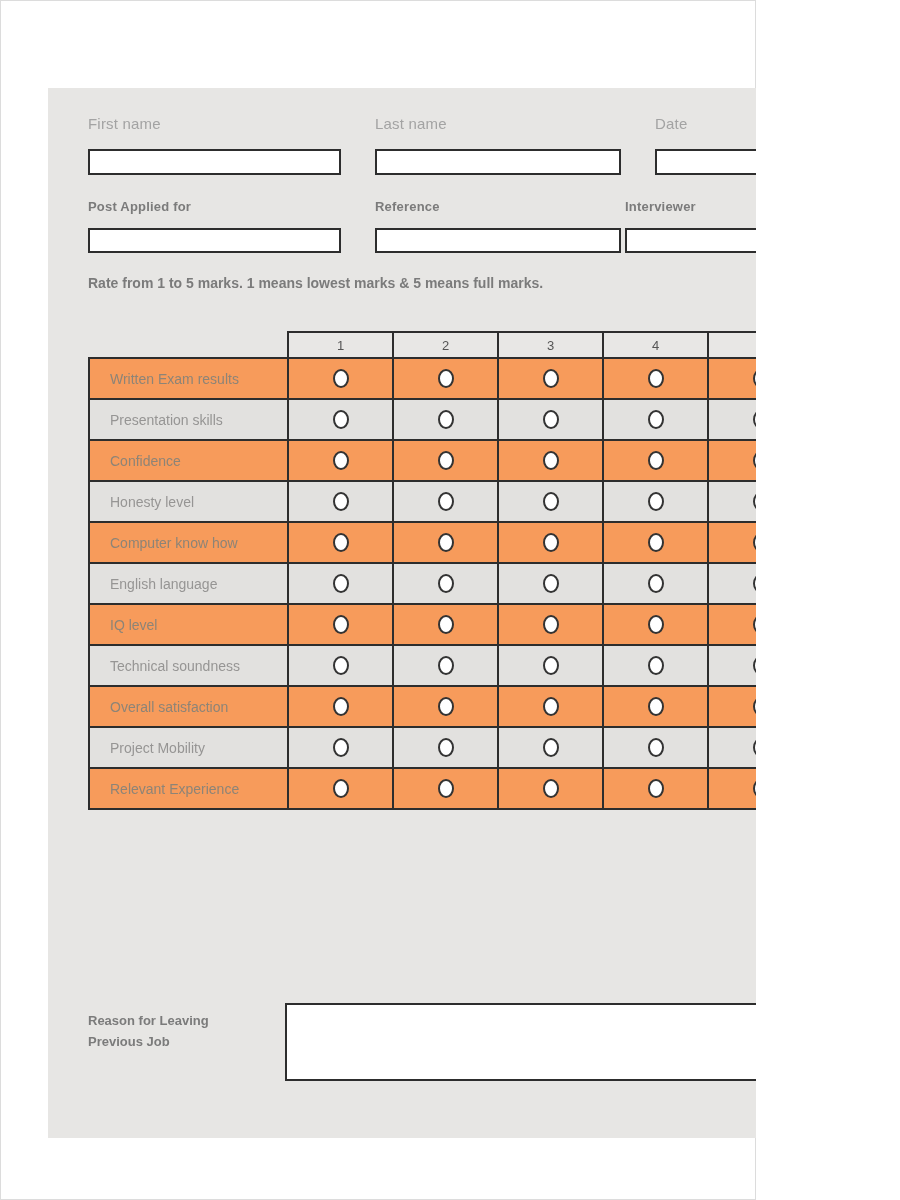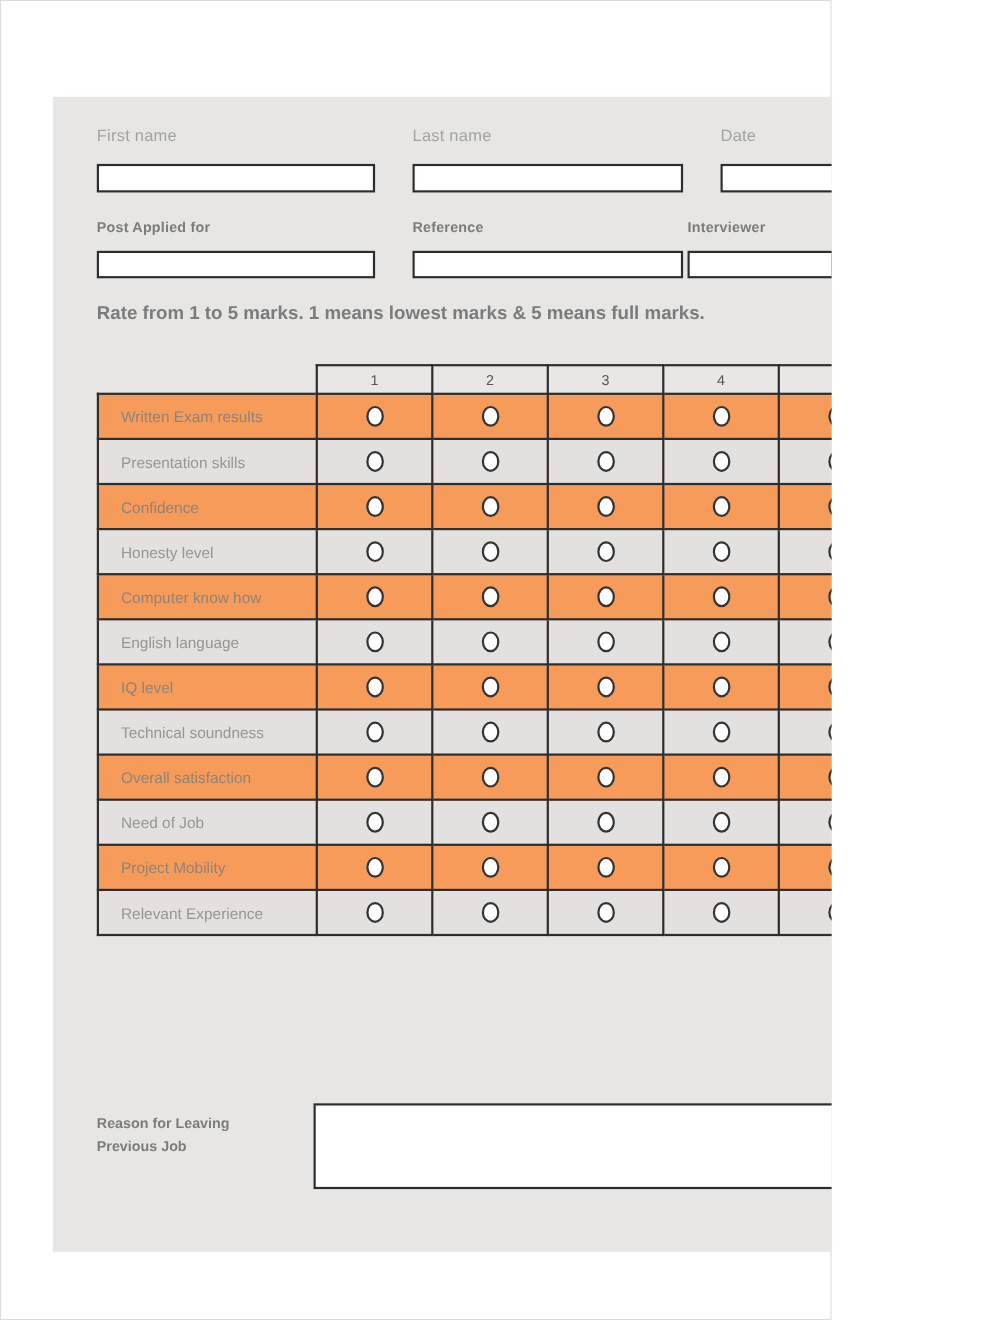--- a/index.html
+++ b/index.html
@@ -51,21 +51,21 @@
 
   .col-a { left: 40px;  width: 253px; }
   .col-b { left: 327px; width: 246px; }
   .col-c { left: 607px; width: 128px; }
   .col-c2 { left: 577px; width: 133px; }
 
   .instruction {
     position: absolute;
     left: 40px;
     top: 187px;
-    font-size: 17px;
+    font-size: 14px;
     font-weight: bold;
     color: var(--label-bold, #7b7b7b);
   }
 
   .rating-table {
     position: absolute;
     left: 40px;
     top: 243px;
     border-collapse: collapse;
     table-layout: fixed;
@@ -259,28 +259,20 @@
           </tr>
         <tr class="rating-row">
             <td class="label-cell">Overall satisfaction</td>
             <td class="radio-cell"><span class="radio"></span></td>
             <td class="radio-cell"><span class="radio"></span></td>
             <td class="radio-cell"><span class="radio"></span></td>
             <td class="radio-cell"><span class="radio"></span></td>
             <td class="radio-cell"><span class="radio"></span></td>
           </tr>
         <tr class="rating-row">
-            <td class="label-cell">Need of Job</td>
-            <td class="radio-cell"><span class="radio"></span></td>
-            <td class="radio-cell"><span class="radio"></span></td>
-            <td class="radio-cell"><span class="radio"></span></td>
-            <td class="radio-cell"><span class="radio"></span></td>
-            <td class="radio-cell"><span class="radio"></span></td>
-          </tr>
-        <tr class="rating-row">
             <td class="label-cell">Project Mobility</td>
             <td class="radio-cell"><span class="radio"></span></td>
             <td class="radio-cell"><span class="radio"></span></td>
             <td class="radio-cell"><span class="radio"></span></td>
             <td class="radio-cell"><span class="radio"></span></td>
             <td class="radio-cell"><span class="radio"></span></td>
           </tr>
         <tr class="rating-row">
             <td class="label-cell">Relevant Experience</td>
             <td class="radio-cell"><span class="radio"></span></td>

